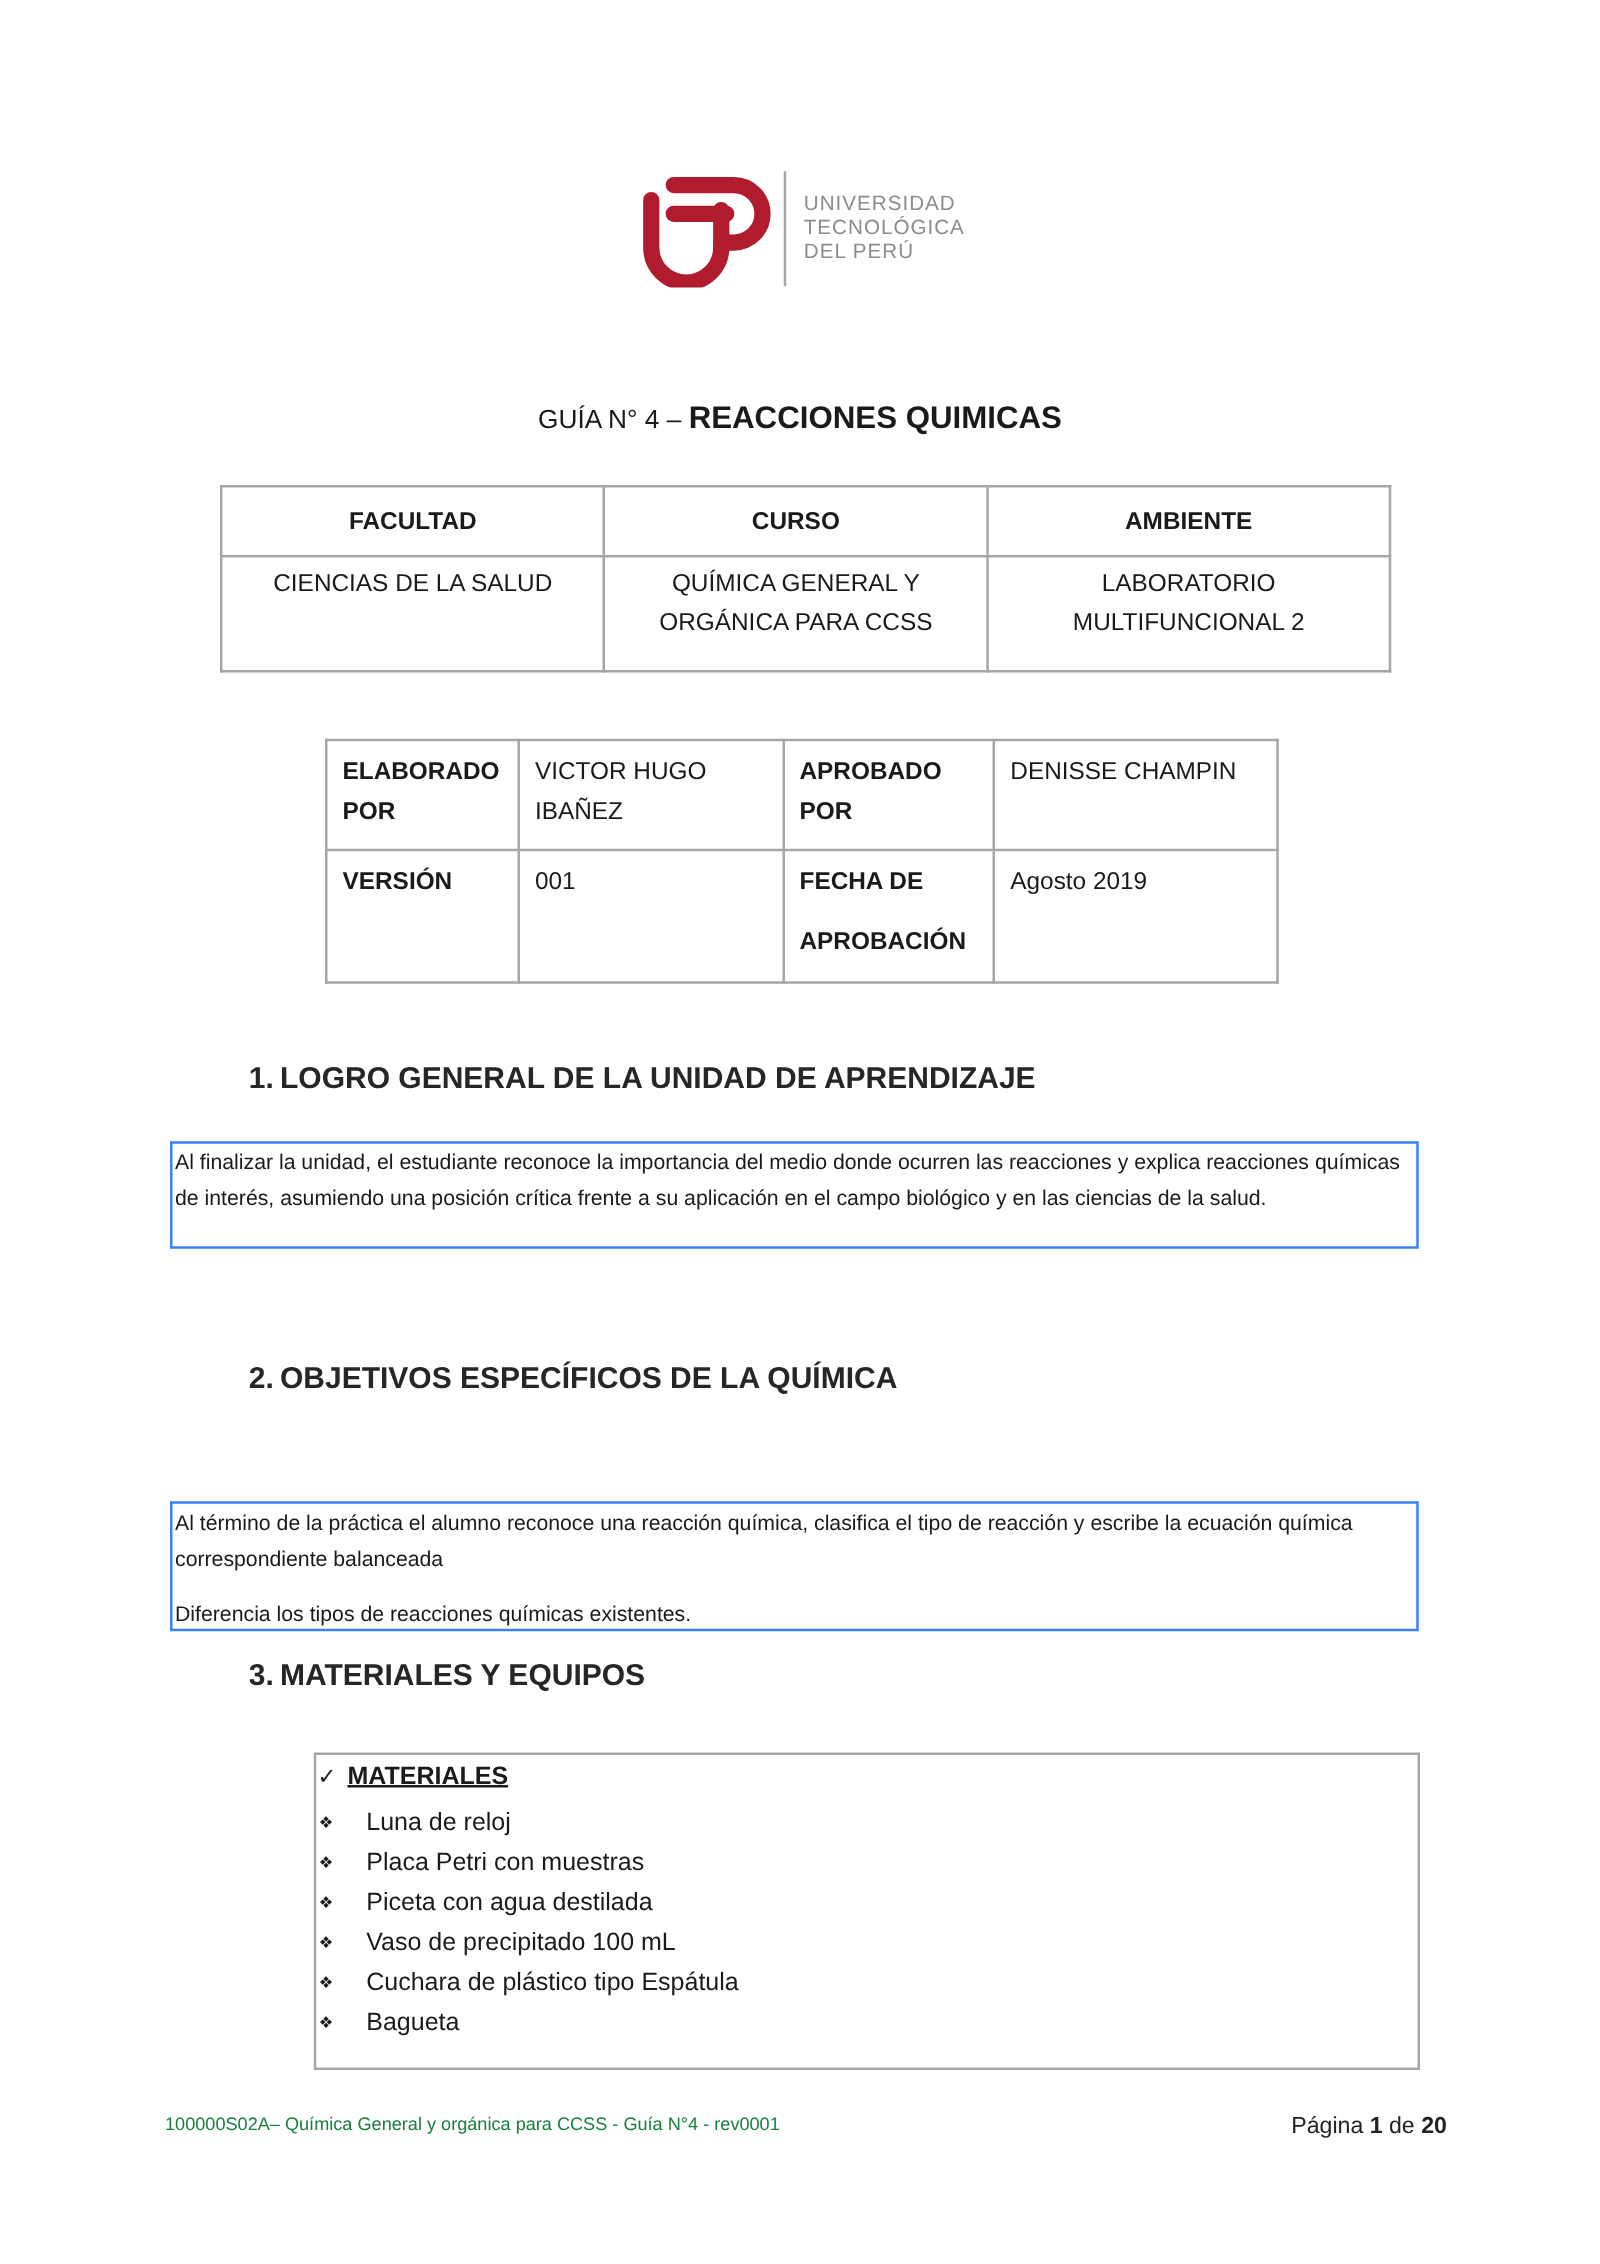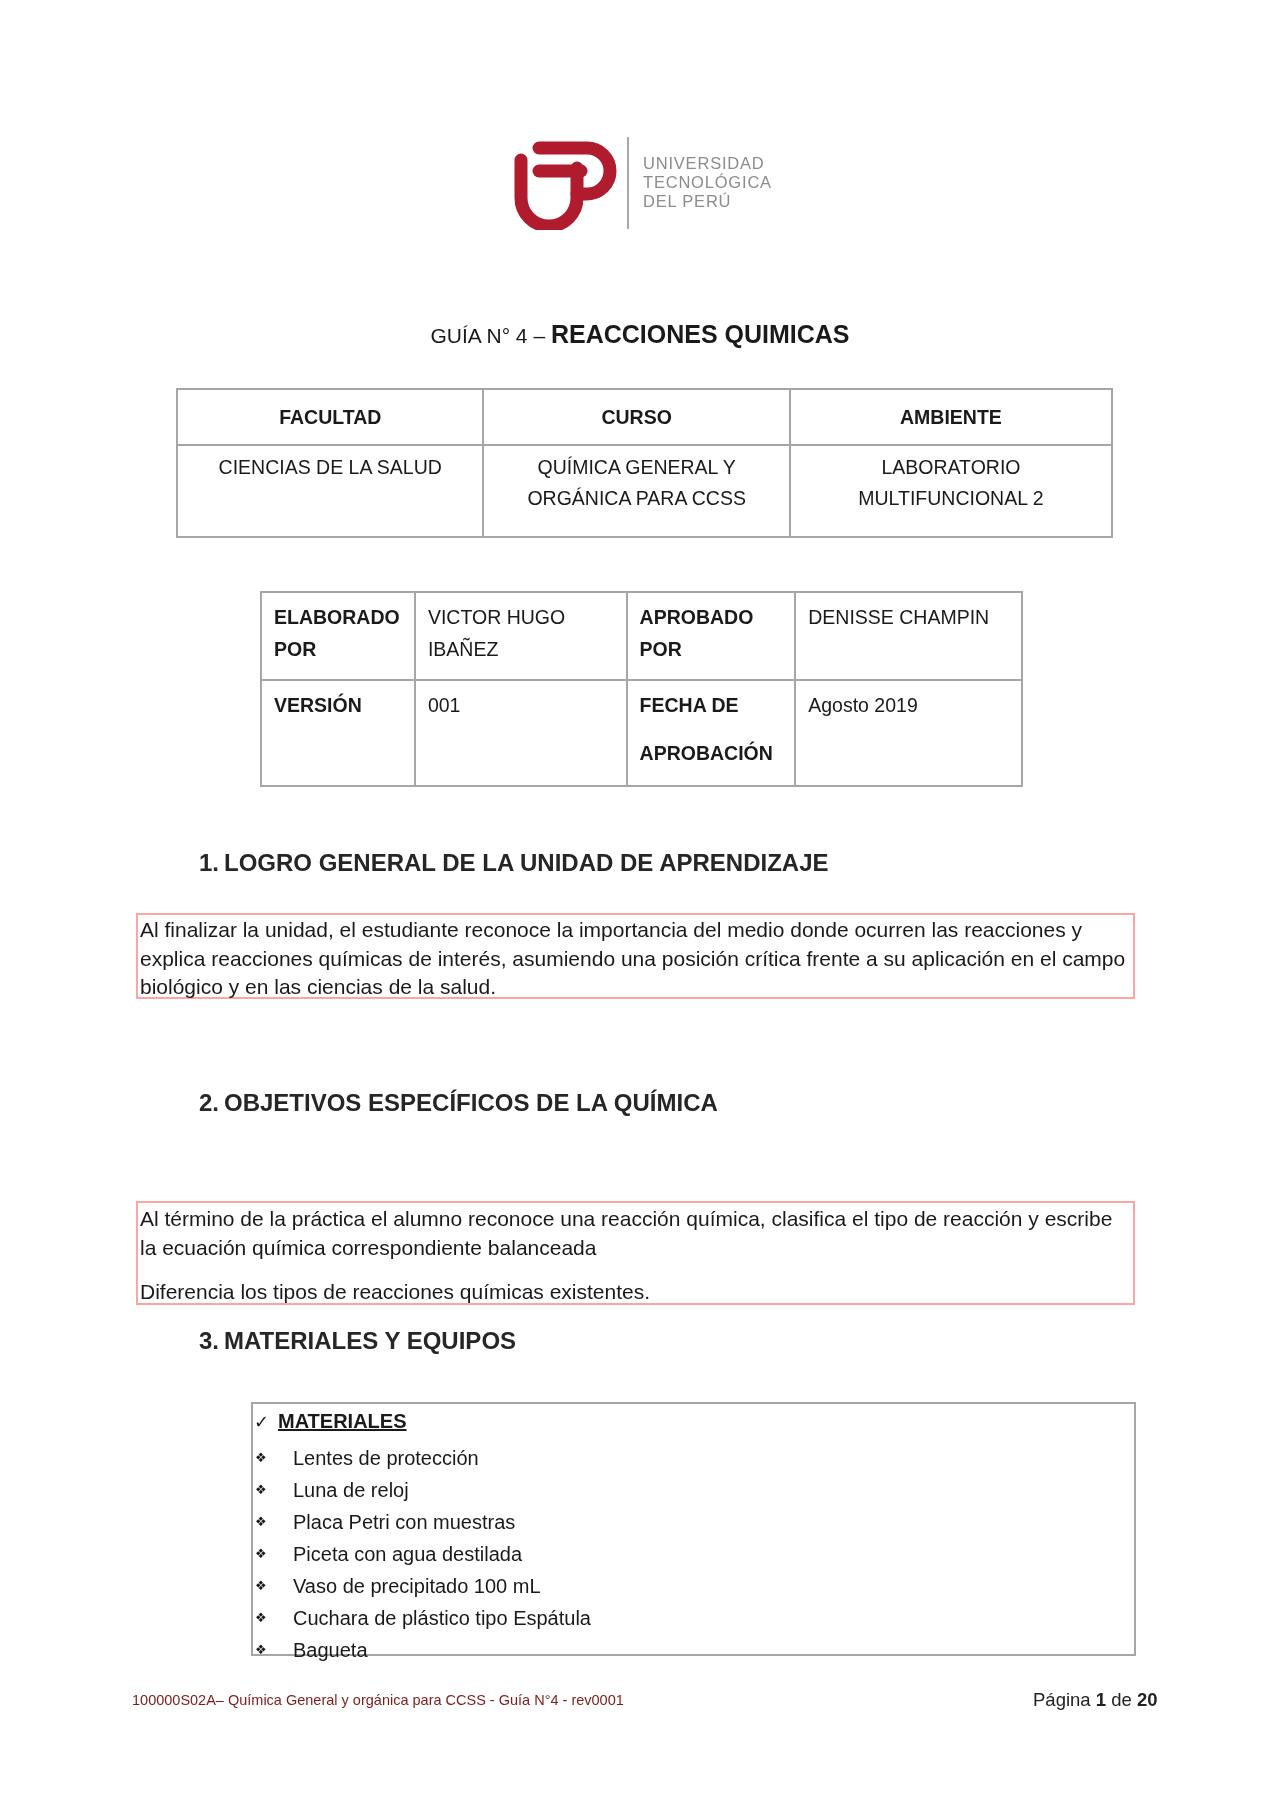--- a/index.html
+++ b/index.html
@@ -34,38 +34,38 @@
     .t2 .r2 td { height: 96px; }
     .t2 .k { font-weight: bold; }
     .t2 .k2 { line-height: 48px; padding-top: 0; }
     .t2 .w1 { width: 128px; } .t2 .w2 { width: 190px; } .t2 .w3 { width: 143px; border-radius: 29px; } .t2 .w4 { width: 205px; }
 
     
     .sec-h { left: 199px; font-size: 24px; font-weight: bold; color: #262626; white-space: nowrap; }
     .sec-h .num { display: inline-block; width: 25px; }
 
     
-    .box { left: 136px; width: 999px; border: 2px solid #fca5a5; box-sizing: border-box; font-size: 21px; line-height: 28.5px; padding: 0 2px; }
+    .box { left: 136px; width: 999px; border: 2px solid #3b82f6; box-sizing: border-box; font-size: 17px; line-height: 28.5px; padding: 0 2px; }
     .box p { margin: 0; }
     .box1 { top: 913px; height: 86px; padding-top: 1px; }
     .box2 { top: 1201px; height: 104px; padding-top: 2px; }
     .box2 p + p { margin-top: 16px; }
 
     
     .mat { left: 251px; top: 1402px; width: 885px; height: 254px; border: 2px solid #a6a6a6; box-sizing: border-box; font-size: 20px; }
     .mat-head { position: absolute; left: 1px; top: 6px; white-space: nowrap; }
     .mat-head .chk { display: inline-block; width: 24px; font-size: 18px; }
     .mat-head .lbl { font-weight: bold; text-decoration: underline; }
     .mat ul { list-style: none; margin: 0; padding: 0; position: absolute; left: 0; top: 38px; }
     .mat li { height: 32px; line-height: 32px; white-space: nowrap; position: relative; }
     .mat li .bullet { display: inline-block; width: 38px; font-size: 13px; padding-left: 2px; vertical-align: top; }
     .mat li .txt { display: inline-block; }
 
     
-    .footer-left { left: 132px; top: 1692px; font-size: 14.5px; color: #7f1d1d; white-space: nowrap; }
+    .footer-left { left: 132px; top: 1692px; font-size: 14.5px; color: #15803d; white-space: nowrap; }
     .footer-right { left: 1033px; top: 1689px; font-size: 18.5px; color: #222; white-space: nowrap; }
     .footer-right b { font-weight: bold; }
   </style>
 </head>
 <body>
 
 <svg class="abs logo-mark" viewBox="0 0 105 92">
   <g fill="none" stroke="#b01c2e" stroke-linecap="round" stroke-linejoin="round" stroke-width="13">
 
     <path d="M8 22 L8 60 A28 28 0 0 0 64 60 L64 30"></path>
@@ -154,21 +154,20 @@
 </div>
 
 <div class="abs sec-h" style="top:1327px;">
   <span class="num">3.</span><span>MATERIALES Y EQUIPOS</span>
 </div>
 <div class="abs mat">
   <div class="mat-head">
     <span class="chk">✓</span><span class="lbl">MATERIALES</span>
   </div>
   <ul>
-    <li><span class="bullet">❖</span><span class="txt">Lentes de protección</span></li>
     <li><span class="bullet">❖</span><span class="txt">Luna de reloj</span></li>
     <li><span class="bullet">❖</span><span class="txt">Placa Petri con muestras</span></li>
     <li><span class="bullet">❖</span><span class="txt">Piceta con agua destilada</span></li>
     <li><span class="bullet">❖</span><span class="txt">Vaso de precipitado 100 mL</span></li>
     <li><span class="bullet">❖</span><span class="txt">Cuchara de plástico tipo Espátula</span></li>
     <li><span class="bullet">❖</span><span class="txt">Bagueta</span></li>
   </ul>
 </div>
 
 <div class="abs footer-left">100000S02A– Química General y orgánica para CCSS - Guía N°4 - rev0001</div>

